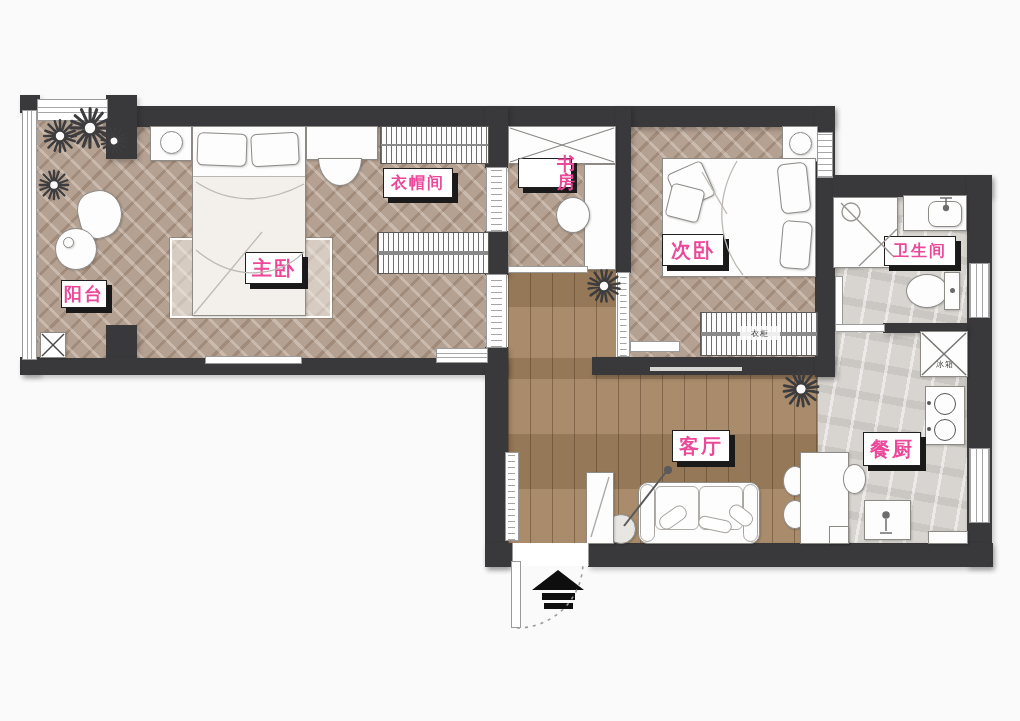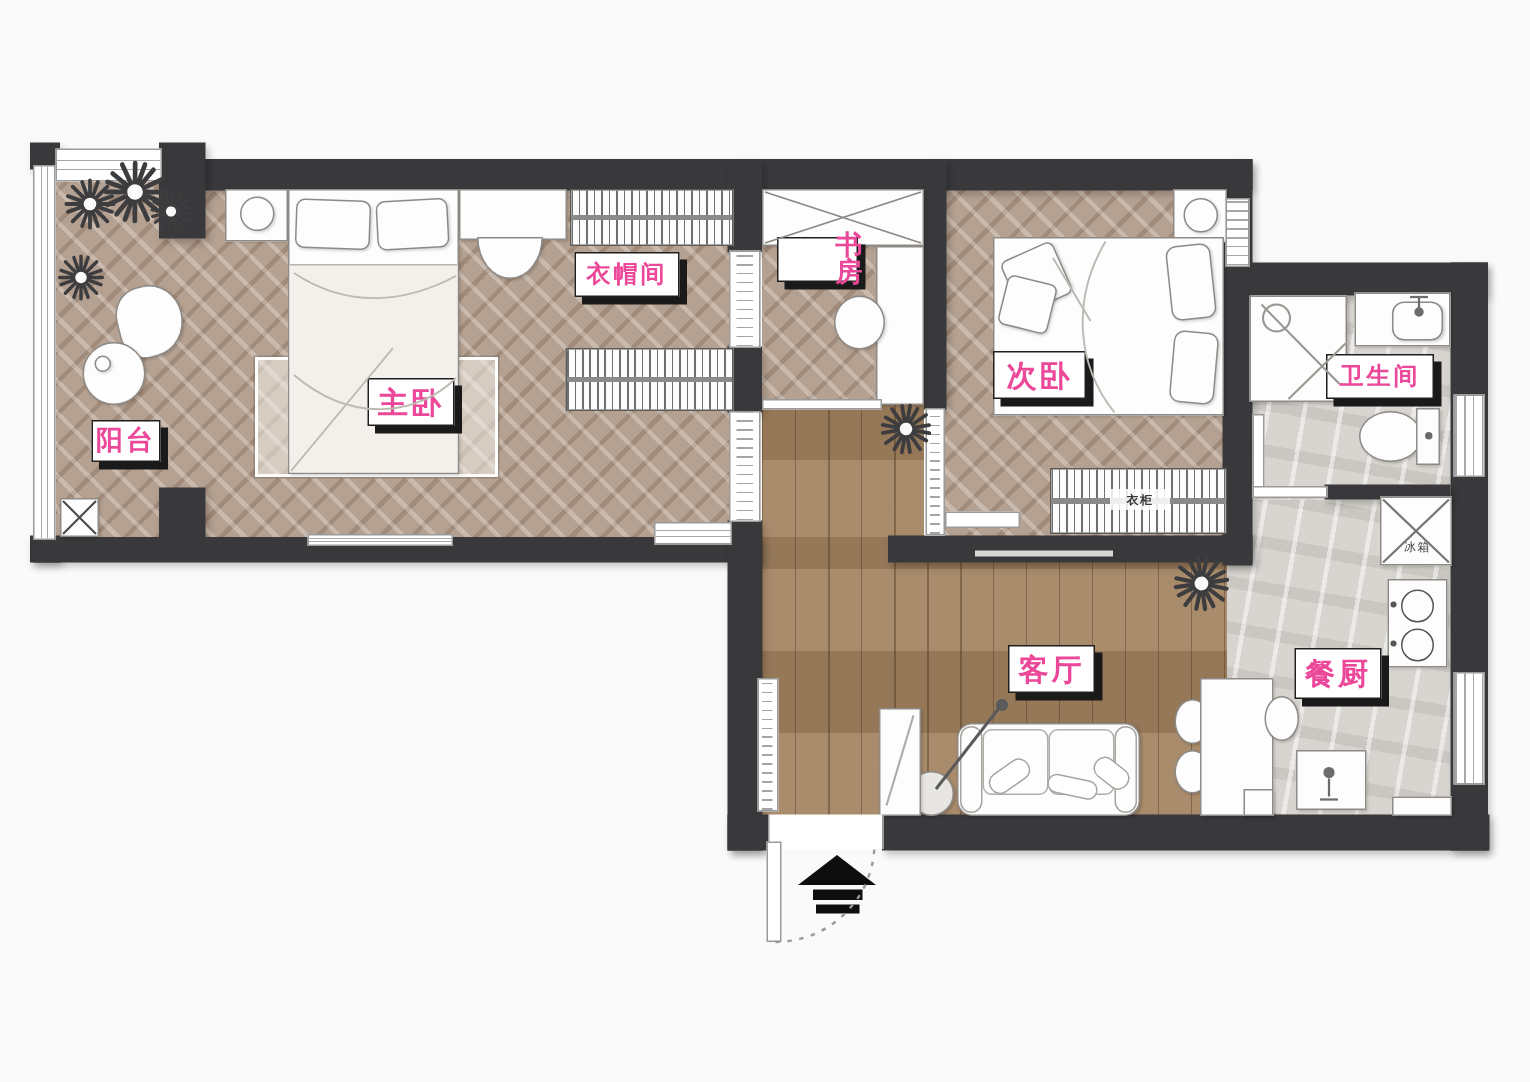--- a/index.html
+++ b/index.html
@@ -110,21 +110,21 @@
   <div class="a win" style="left:508px;top:266px;width:80px;height:7px;"></div>
 
   <div class="a f" style="left:782px;top:126px;width:36px;height:36px;"></div>
   <div class="a f circle" style="left:789px;top:132px;width:23px;height:23px;"></div>
   <div class="a f" style="left:662px;top:158px;width:154px;height:119px;"></div>
   <div class="a f" style="left:672px;top:166px;width:38px;height:38px;border-radius:5px;transform:rotate(-24deg);"></div>
   <div class="a f" style="left:668px;top:186px;width:34px;height:34px;border-radius:5px;transform:rotate(14deg);"></div>
   <div class="a f" style="left:779px;top:163px;width:30px;height:50px;border-radius:7px;transform:rotate(-6deg);"></div>
   <div class="a f" style="left:781px;top:221px;width:30px;height:48px;border-radius:7px;transform:rotate(5deg);"></div>
   <div class="a ward" style="left:700px;top:312px;width:118px;height:44px;"></div>
-  <div class="a tiny" style="left:740px;top:326px;width:40px;height:14px;background:rgba(255,255,255,.85);font-weight:bold;">
+  <div class="a tiny" style="left:740px;top:326px;width:40px;height:14px;background:rgba(255,255,255,.85);">
       <span>衣柜</span>
     </div>
   <div class="a ticks z20" style="left:617px;top:272px;width:13px;height:85px;"></div>
   <div class="a win" style="left:630px;top:341px;width:50px;height:11px;"></div>
 
   <div class="a f" style="left:833px;top:197px;width:65px;height:71px;"></div>
   <div class="a f" style="left:903px;top:195px;width:64px;height:36px;"></div>
   <div class="a f" style="left:928px;top:201px;width:34px;height:26px;border-radius:8px;"></div>
   <div class="a f" style="left:906px;top:274px;width:42px;height:34px;border-radius:50%;"></div>
   <div class="a f" style="left:944px;top:272px;width:16px;height:38px;"></div>

